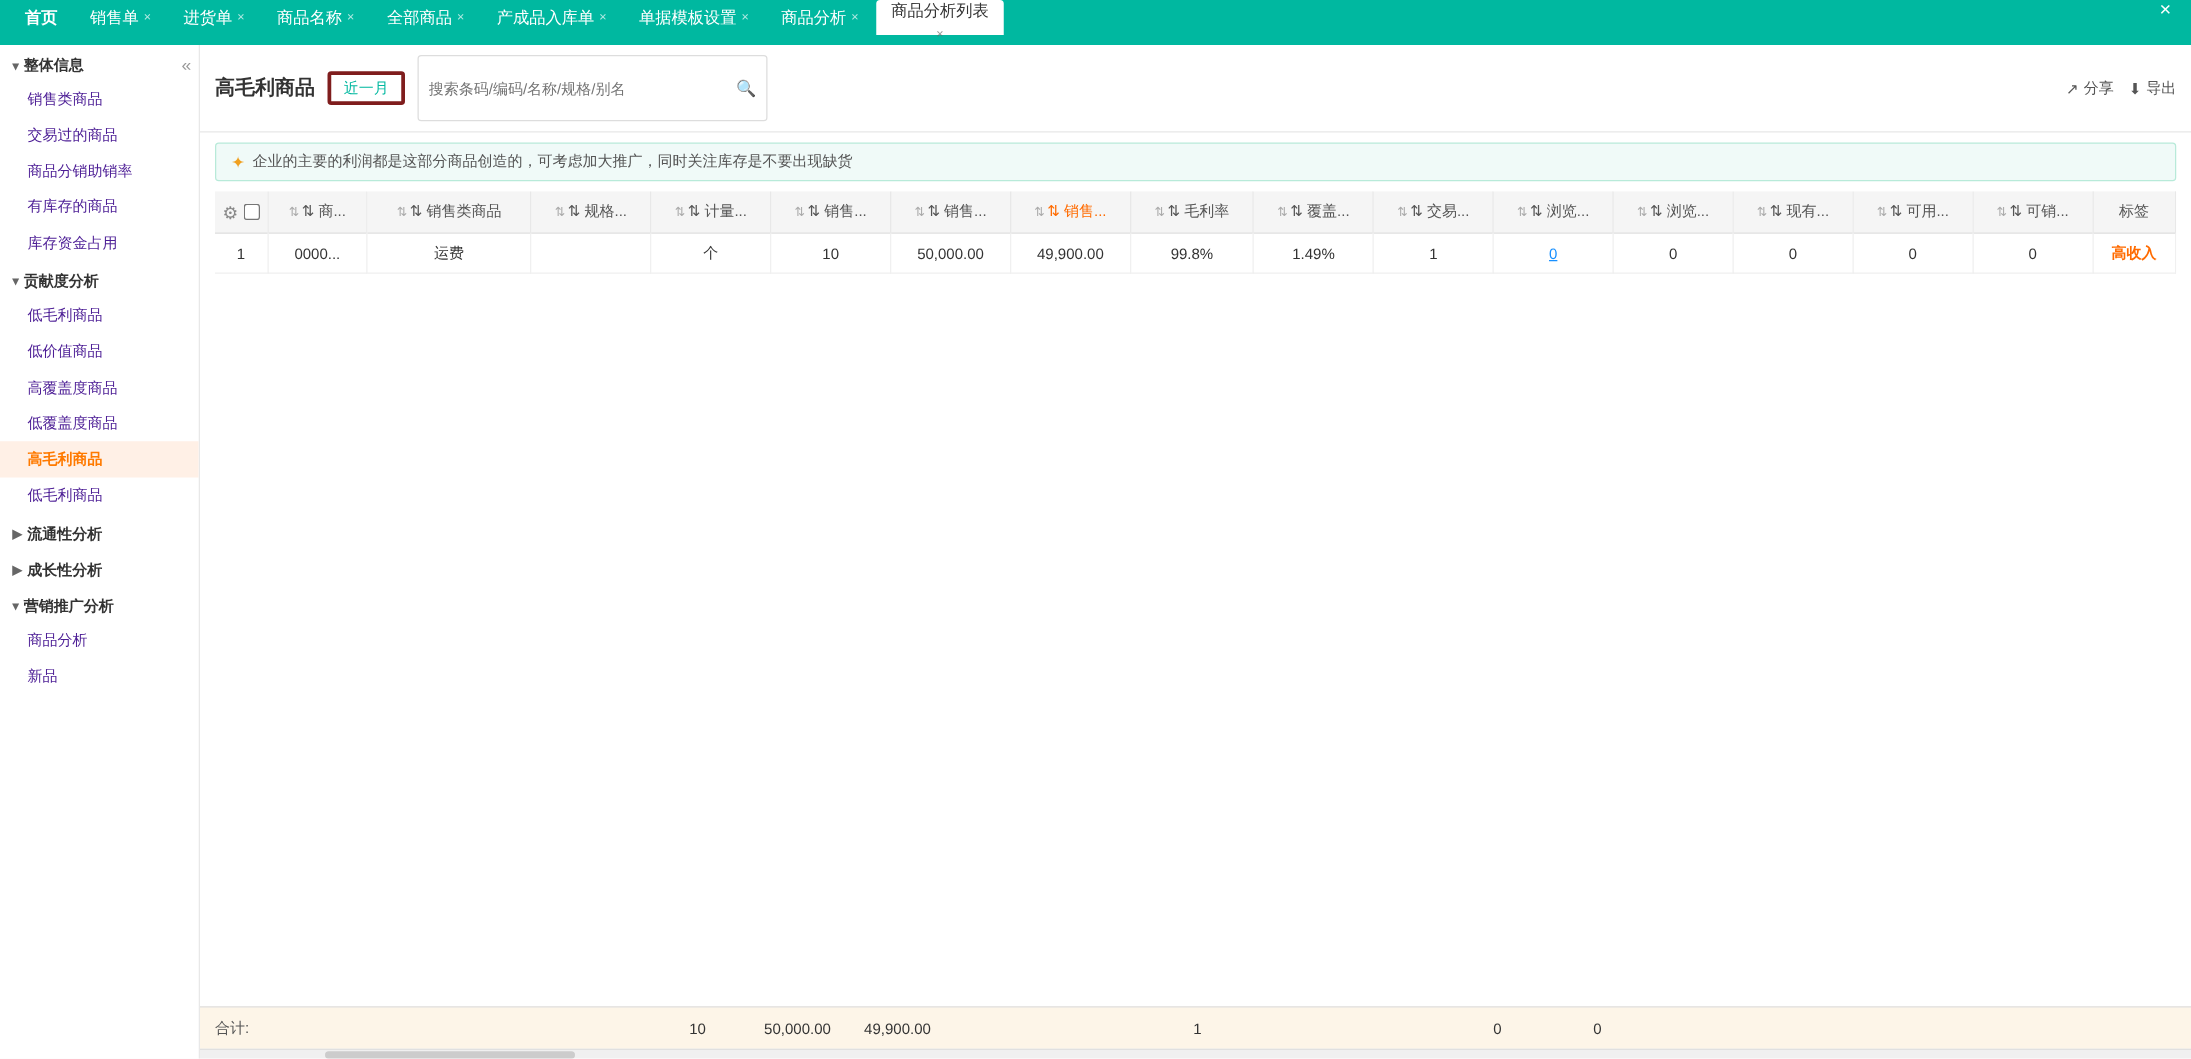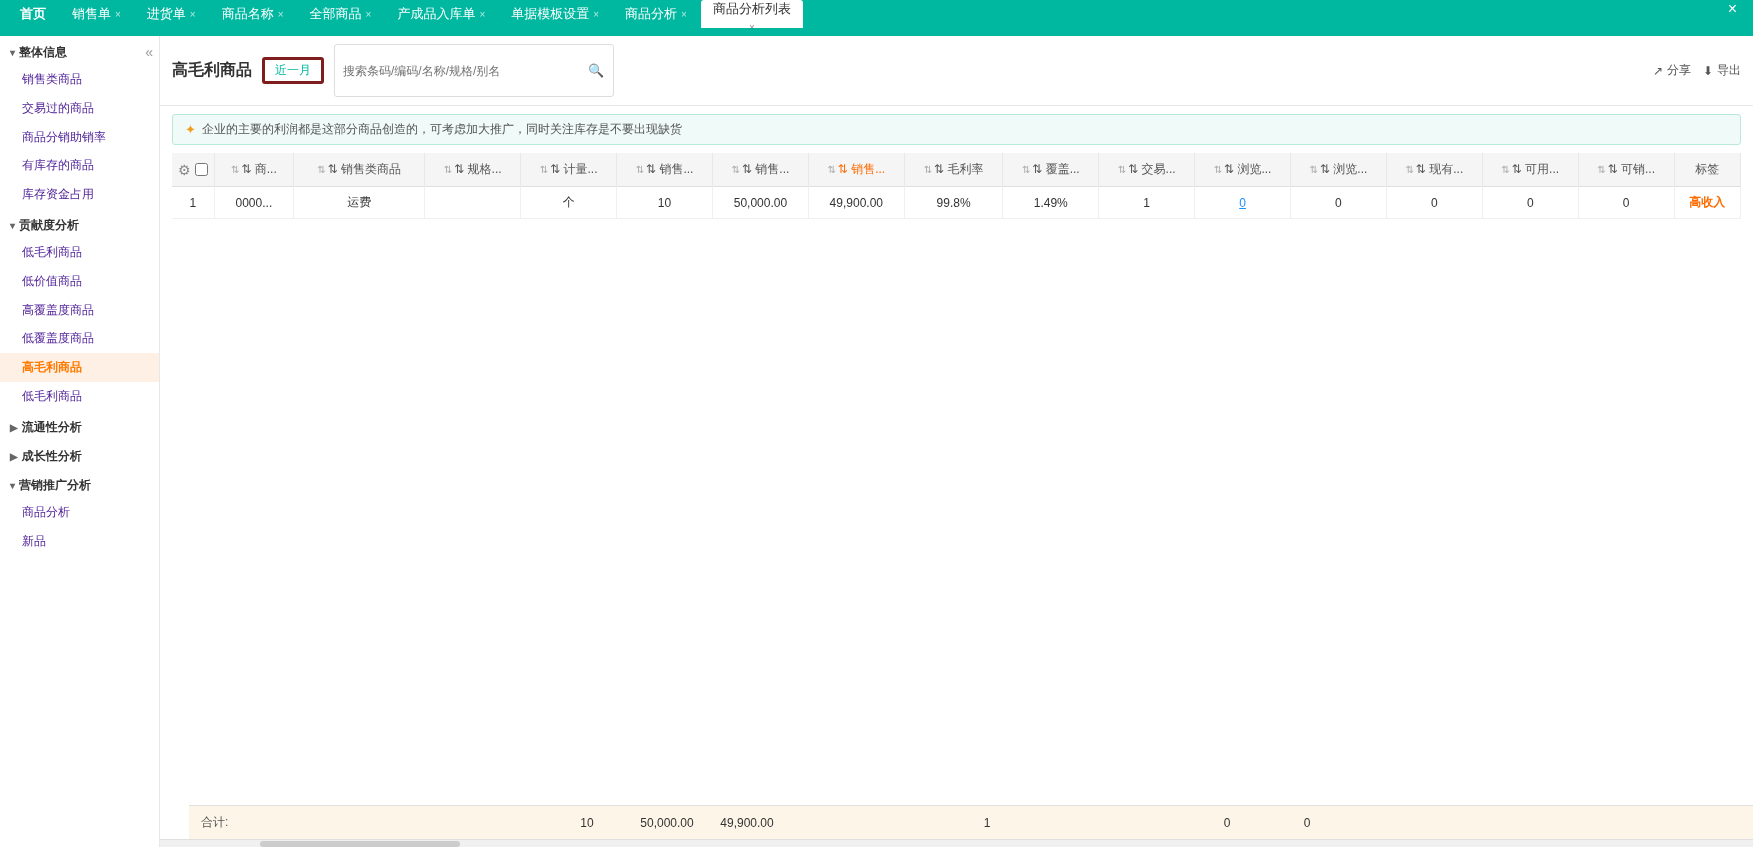--- a/index.html
+++ b/index.html
@@ -224,21 +224,20 @@
     
     .table-footer {
       display: flex;
       align-items: center;
       padding: 8px 12px;
       background: #fdf5e8;
       border-top: 1px solid #e0e0e0;
       font-size: 12px;
       color: #333;
       gap: 0;
-      margin-left: 29px;
     }
     .footer-label {
       min-width: 60px;
       color: #555;
     }
     .footer-cells {
       display: flex;
       gap: 0;
       align-items: center;
     }

